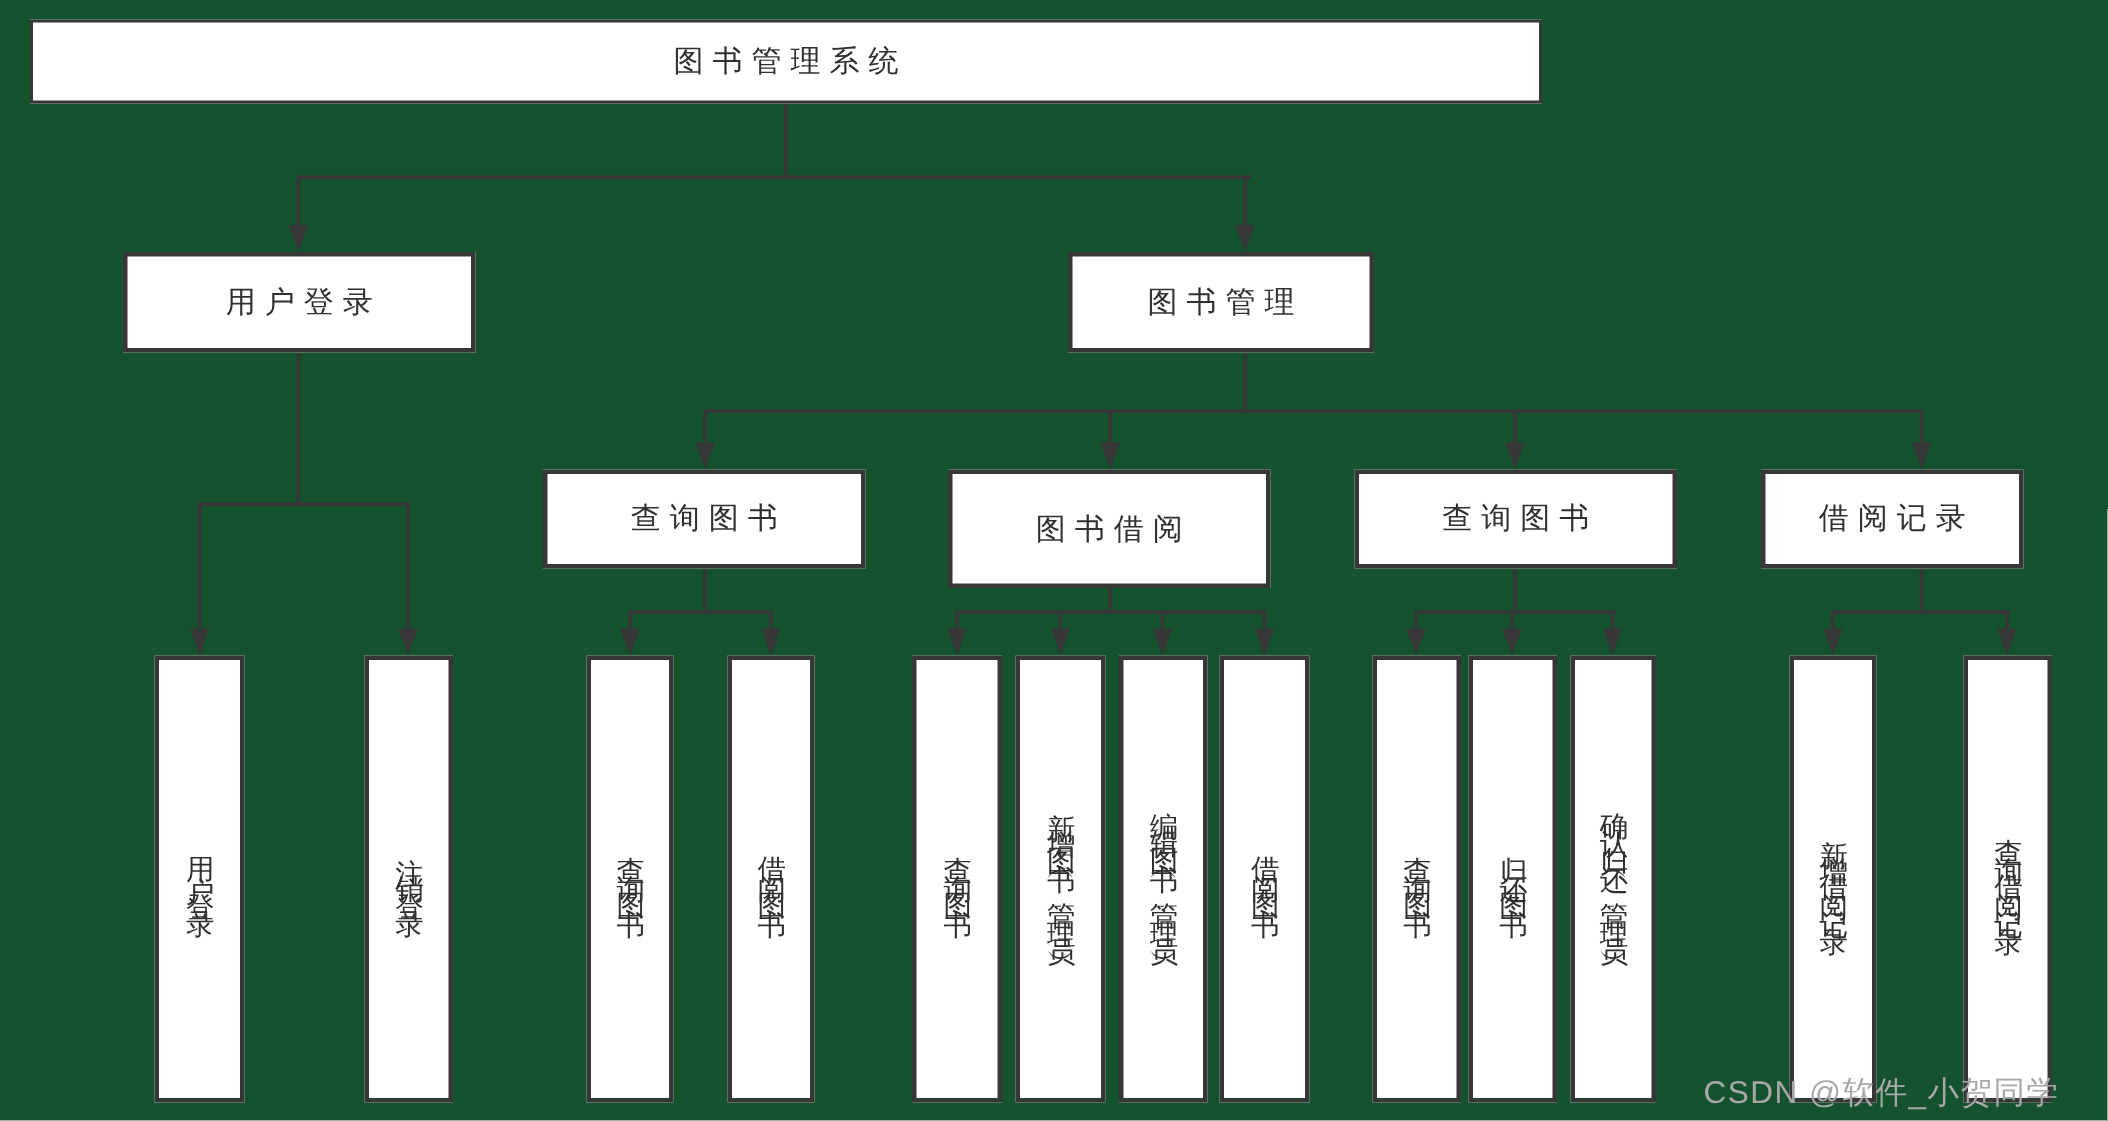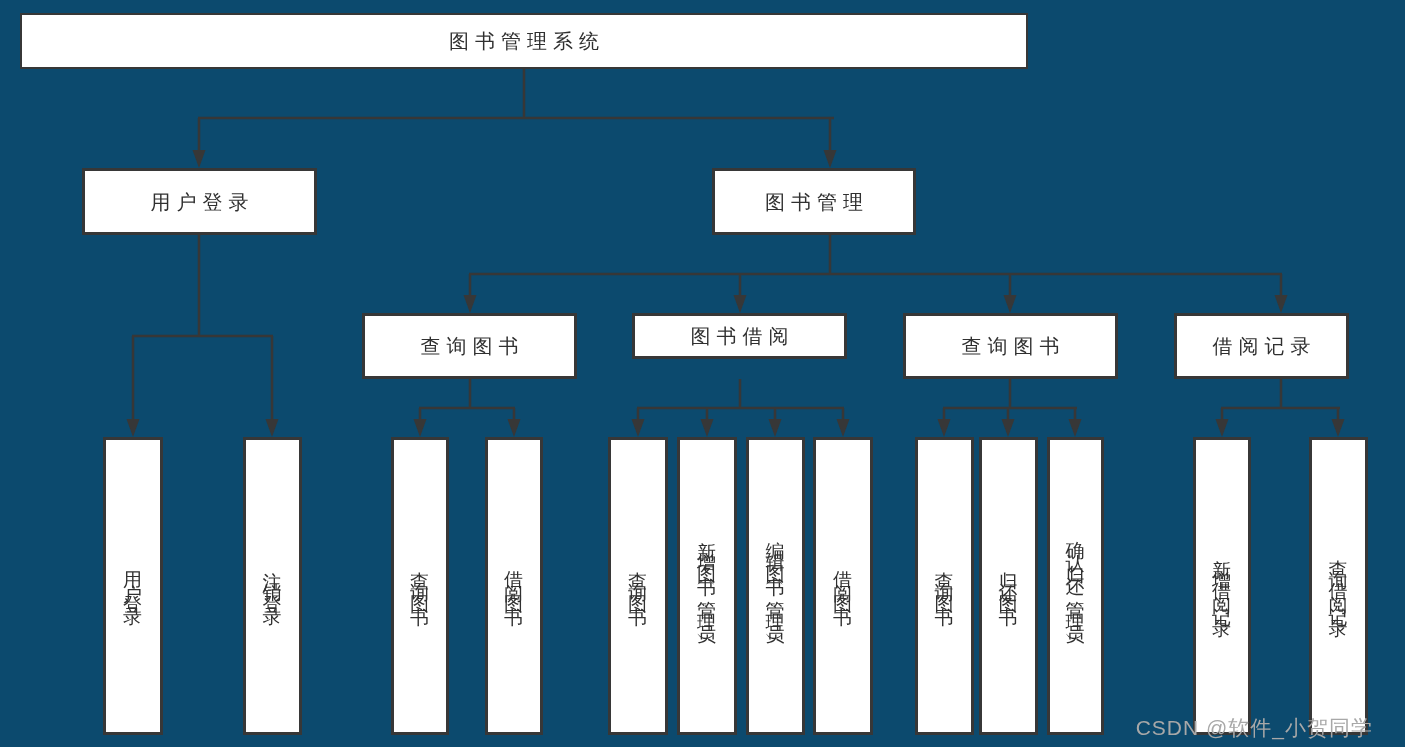--- a/index.html
+++ b/index.html
@@ -1,19 +1,19 @@
 <!DOCTYPE html>
 <html><head>
 <meta charset="utf-8">
 <style>
   html,body{margin:0;padding:0;background:#ffffff;}
   #canvas{
     position:relative;
     width:1405px;height:747px;
-    background:#0c4a6e;
+    background:#14532d;
     font-family:"Liberation Sans","DejaVu Sans",sans-serif;
     overflow:hidden;
   }
   #connectors{position:absolute;left:0;top:0;width:1405px;height:747px;}
   .node{
     position:absolute;
     box-sizing:border-box;
     background:#ffffff;
     border:3px solid #373737;
     display:flex;align-items:center;justify-content:center;
@@ -120,21 +120,21 @@
   <div class="node" style="left:82px;top:168px;width:235px;height:67px">
     <span class="hlabel">用户登录</span>
   </div>
   <div class="node" style="left:712px;top:168px;width:204px;height:67px">
     <span class="hlabel">图书管理</span>
   </div>
 
   <div class="node" style="left:362px;top:313px;width:215px;height:66px">
     <span class="hlabel">查询图书</span>
   </div>
-  <div class="node" style="left:632px;top:313px;width:215px;height:46px">
+  <div class="node" style="left:632px;top:313px;width:215px;height:79px">
     <span class="hlabel">图书借阅</span>
   </div>
   <div class="node" style="left:903px;top:313px;width:215px;height:66px">
     <span class="hlabel">查询图书</span>
   </div>
   <div class="node" style="left:1174px;top:313px;width:175px;height:66px">
     <span class="hlabel">借阅记录</span>
   </div>
 
   <div class="node leaf" style="left:103px;top:437px;width:60px;height:298px">

